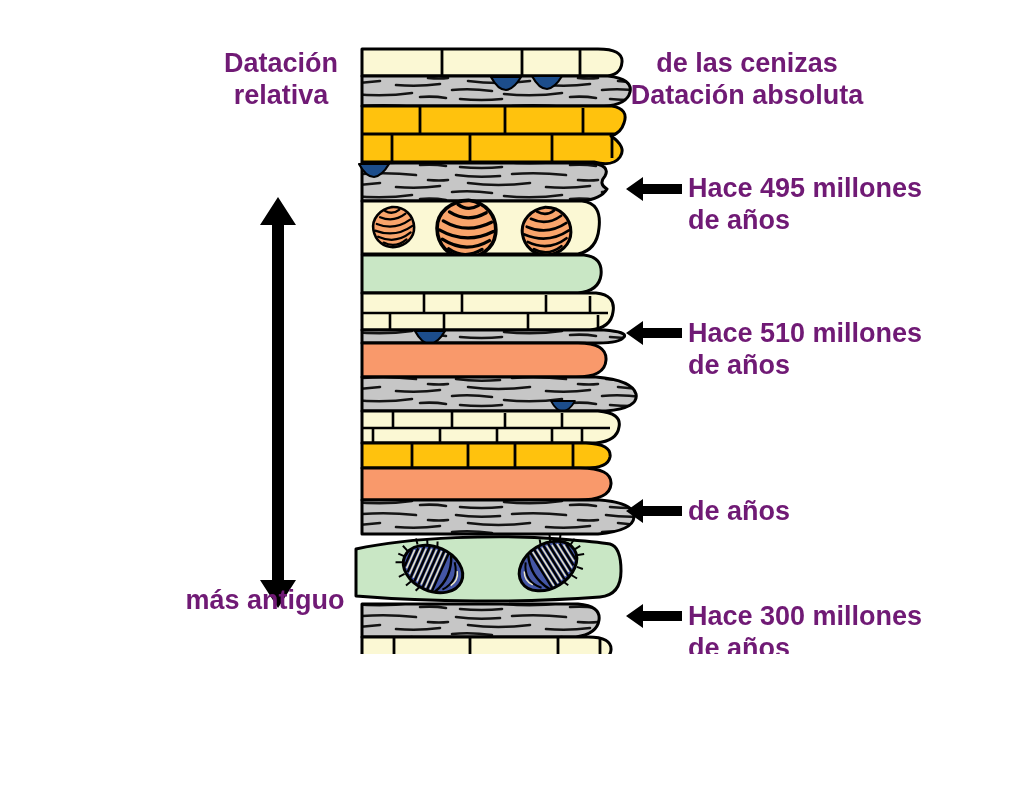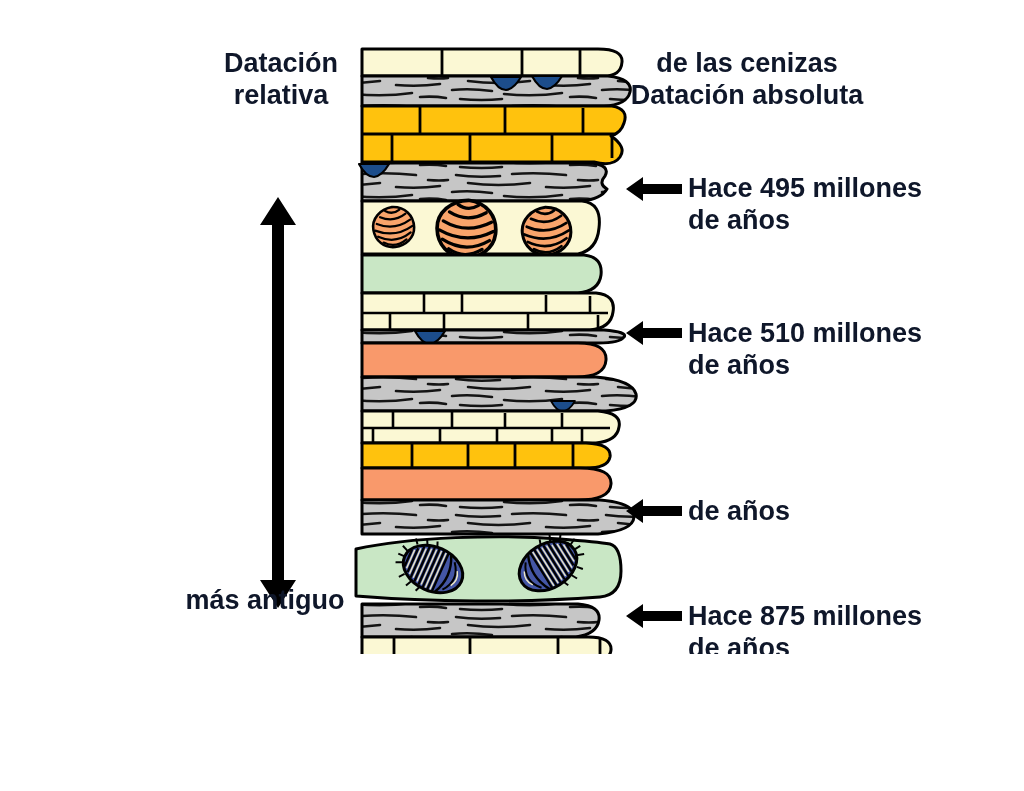--- a/index.html
+++ b/index.html
@@ -1,18 +1,18 @@
 <!DOCTYPE html>
 <html><head>
 <meta charset="utf-8">
 <style>
   html,body{margin:0;padding:0;background:#fff;}
   .stage{
     position:relative;width:1024px;height:654px;background:#ffffff;
-    font-family:"Liberation Sans",sans-serif;font-weight:bold;color:#0f172a;
+    font-family:"Liberation Sans",sans-serif;font-weight:bold;color:#701a75;
     overflow:hidden;
   }
   svg.art{position:absolute;left:0;top:0;}
   .label{position:absolute;font-size:27px;line-height:32px;white-space:nowrap;}
   .center{text-align:center;}
   .anno{position:absolute;left:688px;width:260px;font-size:27px;line-height:32px;}
 </style>
 </head>
 <body>
 
@@ -174,17 +174,17 @@
     <div>de años</div>
   </div>
   <div class="anno" style="top:317px;">
     <div>Hace 510 millones</div>
     <div>de años</div>
   </div>
   <div class="anno" style="top:495px;">
     <div>de años</div>
   </div>
   <div class="anno" style="top:600px;">
-    <div>Hace 875 millones</div>
+    <div>Hace 300 millones</div>
     <div>de años</div>
   </div>
 
 </div>
 
 </body></html>

